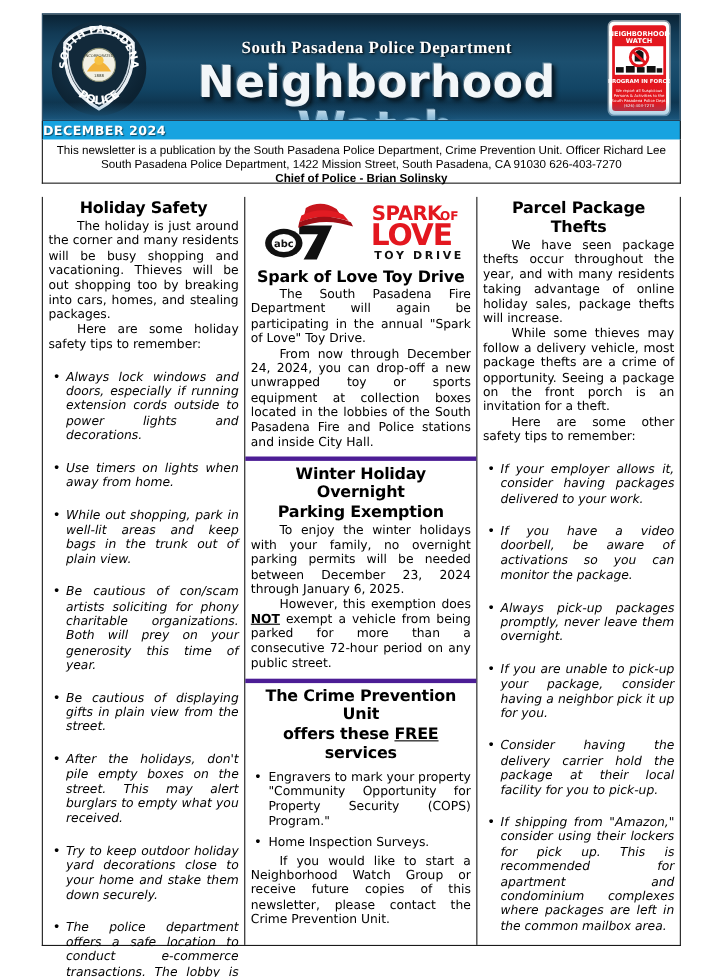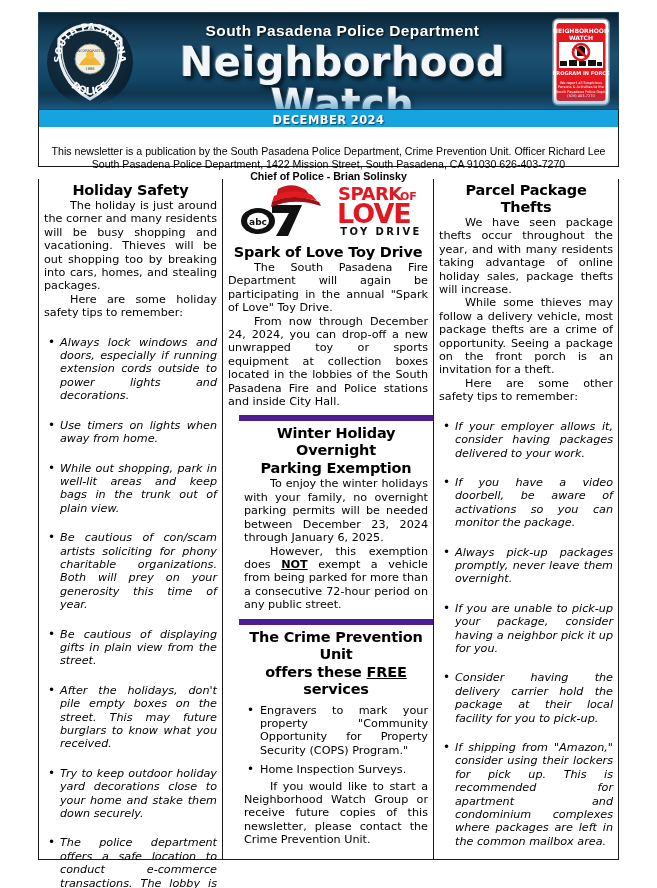--- a/index.html
+++ b/index.html
@@ -27,47 +27,47 @@
   }
   .crest svg{display:block;}
   .nwsign{
     position:absolute;right:8px;top:5px;width:58px;height:88px;
   }
   .title-block{
     position:absolute;left:100px;right:72px;top:4px;text-align:center;
   }
   .dept-line{
     color:#ffffff;font-weight:bold;font-size:15.5px;letter-spacing:.4px;
-    text-shadow:1px 1px 2px #000;margin-top:5px;
-    font-family:Liberation Sans, sans-serif;
+    text-shadow:1px 1px 2px #000;margin-top:18px;
+    font-family:Liberation Serif, serif;
   }
   .nw-title{
     color:#f2f6f9;font-weight:bold;font-size:40px;line-height:42px;
     letter-spacing:.5px;margin-top:1px;
     font-family:"DejaVu Sans", sans-serif;
     text-shadow:2px 2px 0 #0b2030, 3px 3px 5px rgba(0,0,0,.85), -1px -1px 0 rgba(255,255,255,.35);
   }
 
   
   .dateband{
     position:absolute;left:38px;top:110px;width:581px;height:17px;
     background:#17a3e0;border-left:1px solid #1a1a1a;border-right:1px solid #1a1a1a;
-    box-sizing:border-box;text-align:center;
+    box-sizing:border-box;text-align:left;
   }
   .dateband span{
     color:#ffffff;font-weight:bold;font-size:11.5px;letter-spacing:.4px;
     line-height:17px;text-shadow:1px 1px 1px rgba(0,0,0,.55);
     font-family:"DejaVu Sans", sans-serif;
   }
 
   
   .pubinfo{
     position:absolute;left:38px;top:127px;width:581px;height:40px;
     border:1px solid #1a1a1a;border-top:none;box-sizing:border-box;
-    text-align:center;padding-top:18px;background:#fff;
+    text-align:center;padding-top:4px;background:#fff;
   }
   .pubinfo div{font-size:10.6px;color:#000;line-height:12.6px;}
   .pubinfo .chief{font-weight:bold;}
 
   
   .body-area{
     position:absolute;left:38px;top:179px;width:581px;height:681px;
     border:1px solid #1a1a1a;border-top:none;box-sizing:border-box;
     display:flex;
   }
@@ -92,21 +92,21 @@
     position:relative;margin-top:16px;font-family:"DejaVu Sans", sans-serif;color:#000;
   }
   ul.tips li:before{
     content:"\2022";position:absolute;left:-12px;top:0;font-style:normal;font-size:12px;
   }
   ul.tips.upright li{font-style:normal;margin-top:6px;}
   ul.tips.upright li:before{left:-13px;}
 
   
   .mbox{padding:2px 5px 3px 5px;box-sizing:border-box;}
-  .mbox.divtop{border-top:6px solid #4c1d95;margin-left:16px;}
+  .mbox.divtop{border-top:4px solid #4c1d95;}
   .logo-wrap{height:60px;position:relative;margin:2px 0 1px 0;}
 
   
   .sol{position:absolute;left:6px;top:0;width:194px;height:58px;}
 
   
   .footer{
     position:absolute;left:38px;top:856px;width:581px;height:22px;
   }
   .footer .web{position:absolute;left:0;top:0;font-size:13.5px;color:#000;}
@@ -192,21 +192,21 @@
     <div class="col col-left">
       <h2 class="sec">Holiday Safety</h2>
       <p class="bodytext">The holiday is just around the corner and many residents will be busy shopping and vacationing. Thieves will be out shopping too by breaking into cars, homes, and stealing packages.</p>
       <p class="bodytext">Here are some holiday safety tips to remember:</p>
       <ul class="tips">
         <li>Always lock windows and doors, especially if running extension cords outside to power lights and decorations.</li>
         <li>Use timers on lights when away from home.</li>
         <li>While out shopping, park in well-lit areas and keep bags in the trunk out of plain view.</li>
         <li>Be cautious of con/scam artists soliciting for phony charitable organizations. Both will prey on your generosity this time of year.</li>
         <li>Be cautious of displaying gifts in plain view from the street.</li>
-        <li>After the holidays, don't pile empty boxes on the street. This may future burglars to know what you received.</li>
+        <li>After the holidays, don't pile empty boxes on the street. This may alert burglars to empty what you received.</li>
         <li>Try to keep outdoor holiday yard decorations close to your home and stake them down securely.</li>
         <li>The police department offers a safe location to conduct e-commerce transactions.  The lobby is monitored 24 hours-a-day, and an emergency phone is available.</li>
         <li>If you plan to be away for the holidays, be sure to let a trusted neighbor know and fill out a "Vacation Check Request" form online, or at the police department.</li>
       </ul>
     </div>
 
     <div class="col col-mid">
 
       <div class="mbox">
         <div class="logo-wrap">

